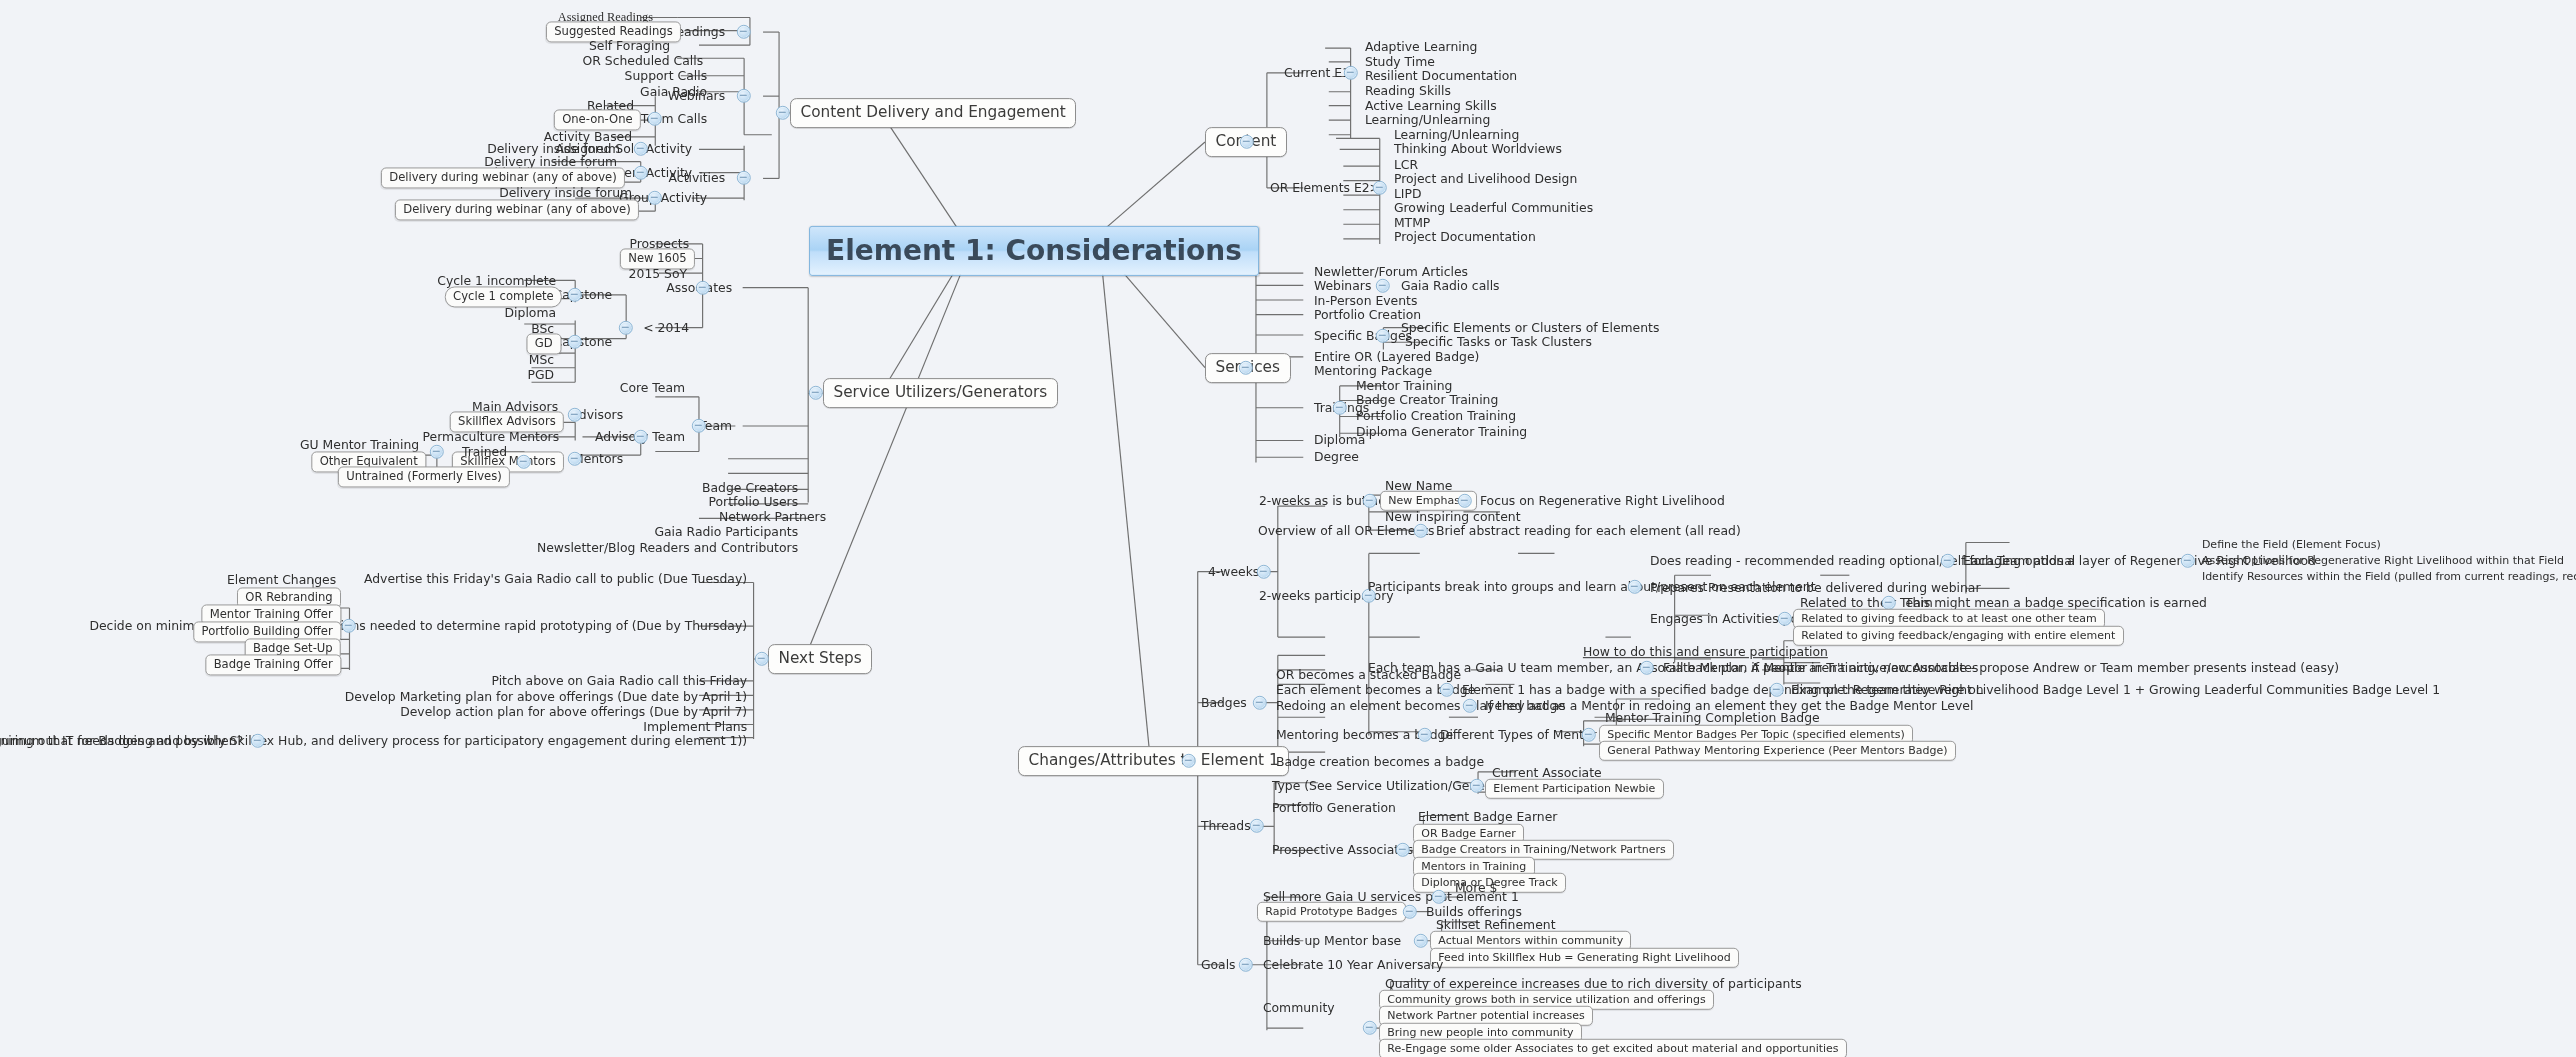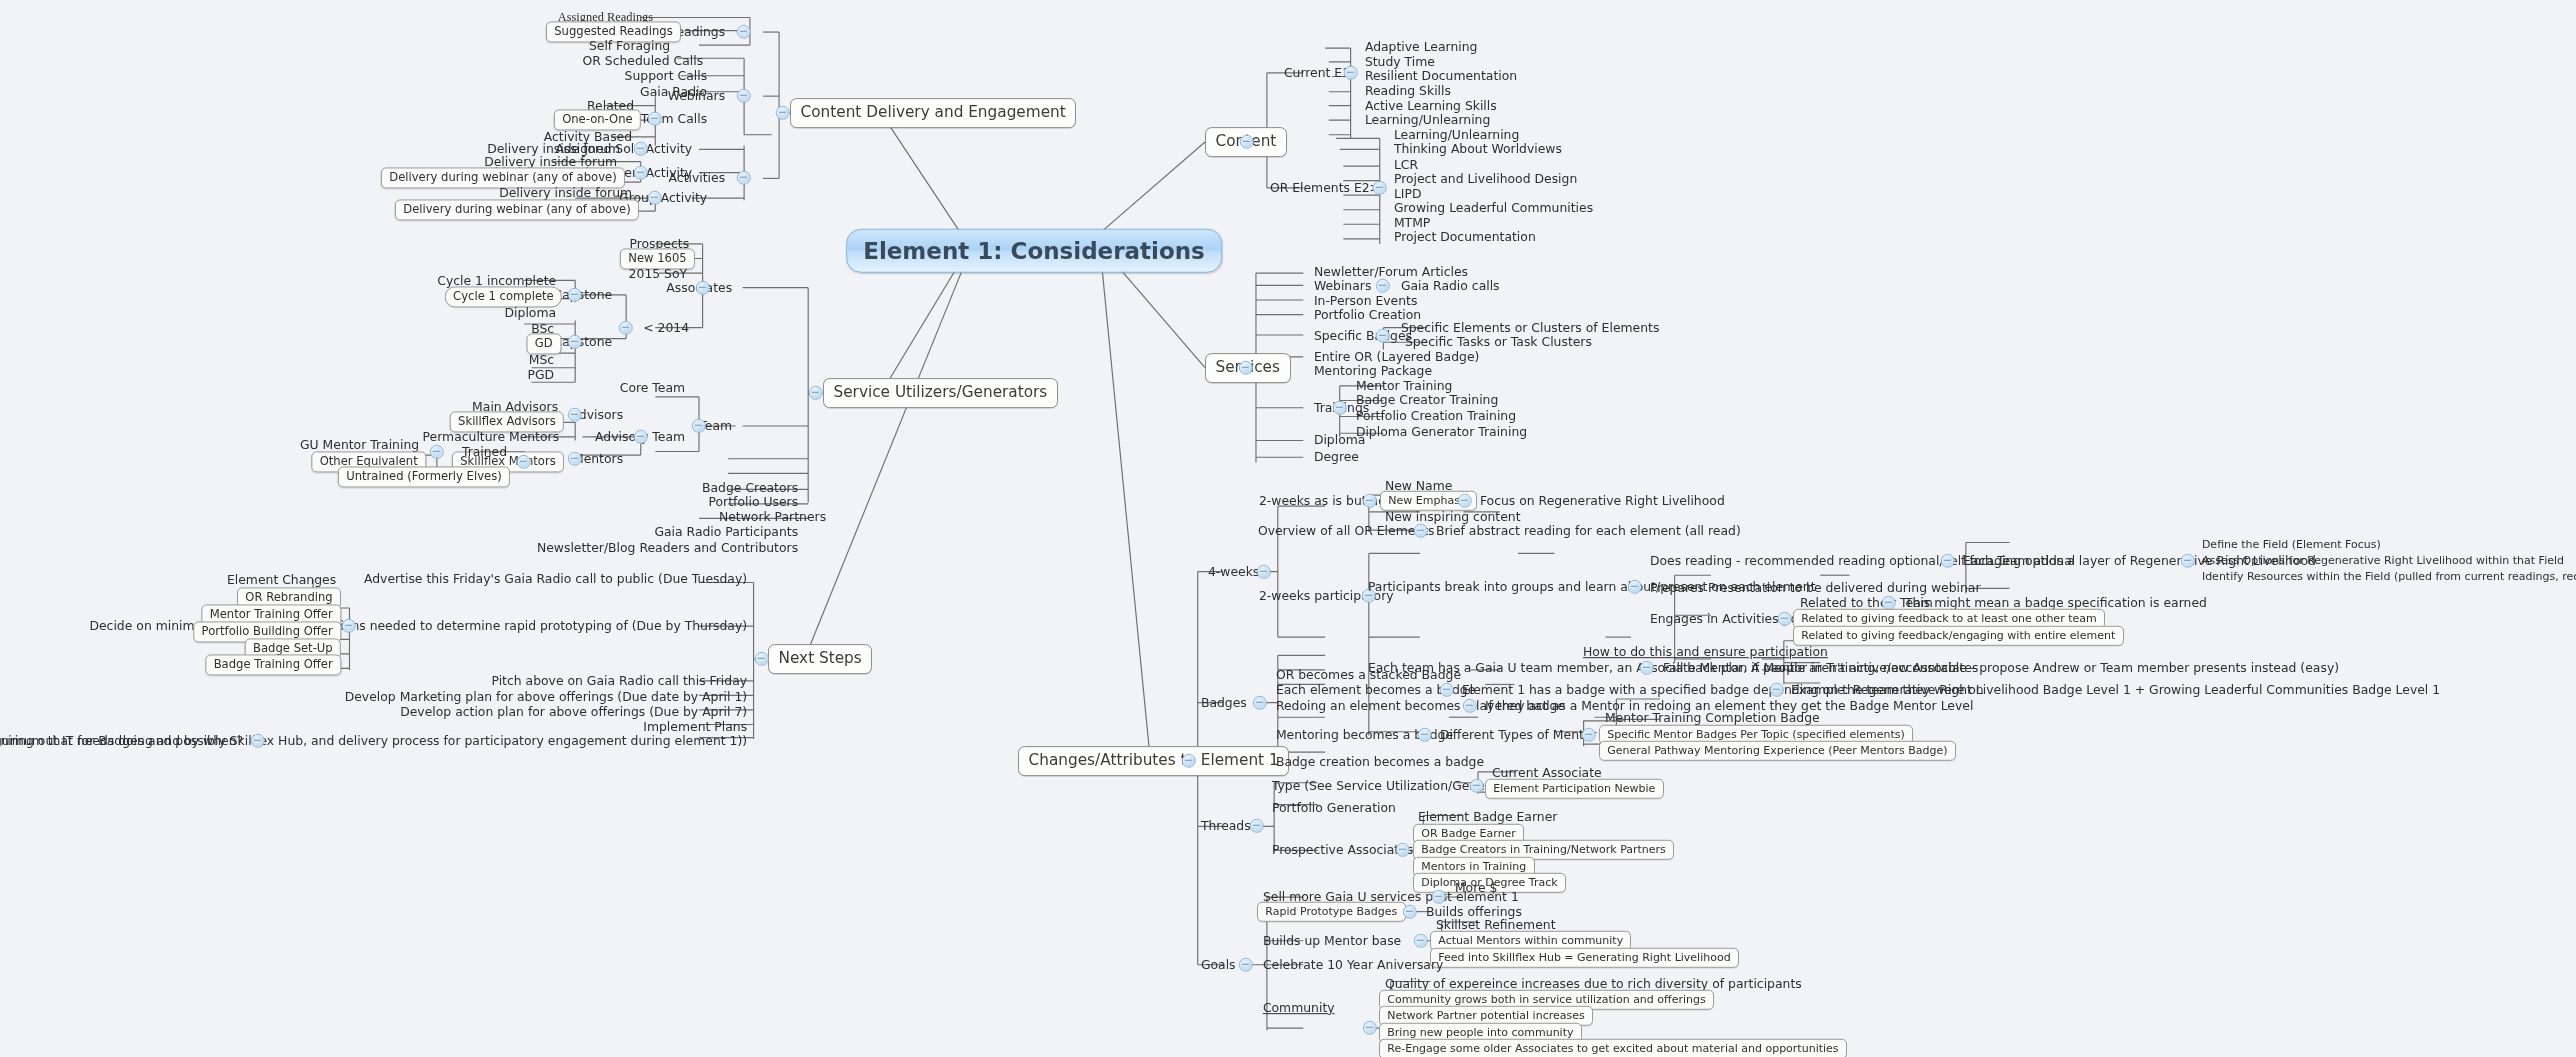--- a/index.html
+++ b/index.html
@@ -10,23 +10,23 @@
   }
   #canvas{position:absolute;left:0;top:0;width:2576px;height:1058px;}
   svg#wires{position:absolute;left:0;top:0;width:2576px;height:1058px;pointer-events:none;}
   .node{
     position:absolute;white-space:nowrap;
     font-size:14px;line-height:1.15;color:#30302f;
     transform:translateY(-50%);
   }
   
   .root{
-    font-size:23px;font-weight:bold;color:#3a4a5a;
+    font-size:28px;font-weight:bold;color:#3a4a5a;
     background:linear-gradient(to bottom,#cfe6fb 0%,#a9d3f5 48%,#bfdefa 52%,#e4f2fe 100%);
-    border:0.7px solid #7fb4dd;border-radius:15px;
+    border:0.7px solid #7fb4dd;border-radius:3px;
     padding:8px 16px;box-shadow:0 0.7px 1.5px rgba(0,0,0,.18);
     transform:translate(-50%,-50%);
   }
   
   .l1{
     font-size:15.3px;color:#3b3b3a;
     background:#fdfdfc;border:0.7px solid #8d8d8d;border-radius:6.6px;
     padding:5.1px 9.5px;box-shadow:0 0.7px 0.7px rgba(0,0,0,.10);
   }
   
@@ -392,21 +392,21 @@
 <div class="node plain" style="left:1452px;top:888px;">More $</div>
 <div class="node l2 xs" style="left:1257px;top:912px;">Rapid Prototype Badges</div>
 <div class="tog" style="left:1410px;top:912px;"></div>
 <div class="node plain" style="left:1423px;top:912px;">Builds offerings</div>
 <div class="node plain" style="left:1260px;top:941px;">Builds up Mentor base</div>
 <div class="tog" style="left:1421px;top:941px;"></div>
 <div class="node plain" style="left:1433px;top:925px;">Skillset Refinement</div>
 <div class="node l2 xs" style="left:1430px;top:941px;">Actual Mentors within community</div>
 <div class="node l2 xs" style="left:1430px;top:958px;">Feed into Skillflex Hub = Generating Right Livelihood</div>
 <div class="node plain" style="left:1260px;top:965px;">Celebrate 10 Year Aniversary</div>
-<div class="node plain" style="left:1260px;top:1008px;text-decoration:underline;">Community</div>
+<div class="node plain" style="left:1260px;top:1008px;">Community</div>
 <div class="tog" style="left:1370px;top:1028px;"></div>
 <div class="node plain" style="left:1382px;top:984px;">Quality of expereince increases due to rich diversity of participants</div>
 <div class="node l2 xs" style="left:1379px;top:1000px;">Community grows both in service utilization and offerings</div>
 <div class="node l2 xs" style="left:1379px;top:1016px;">Network Partner potential increases</div>
 <div class="node l2 xs" style="left:1379px;top:1033px;">Bring new people into community</div>
 <div class="node l2 xs" style="left:1379px;top:1049px;">Re-Engage some older Associates to get excited about material and opportunities</div>
 
 </div>
 
 

